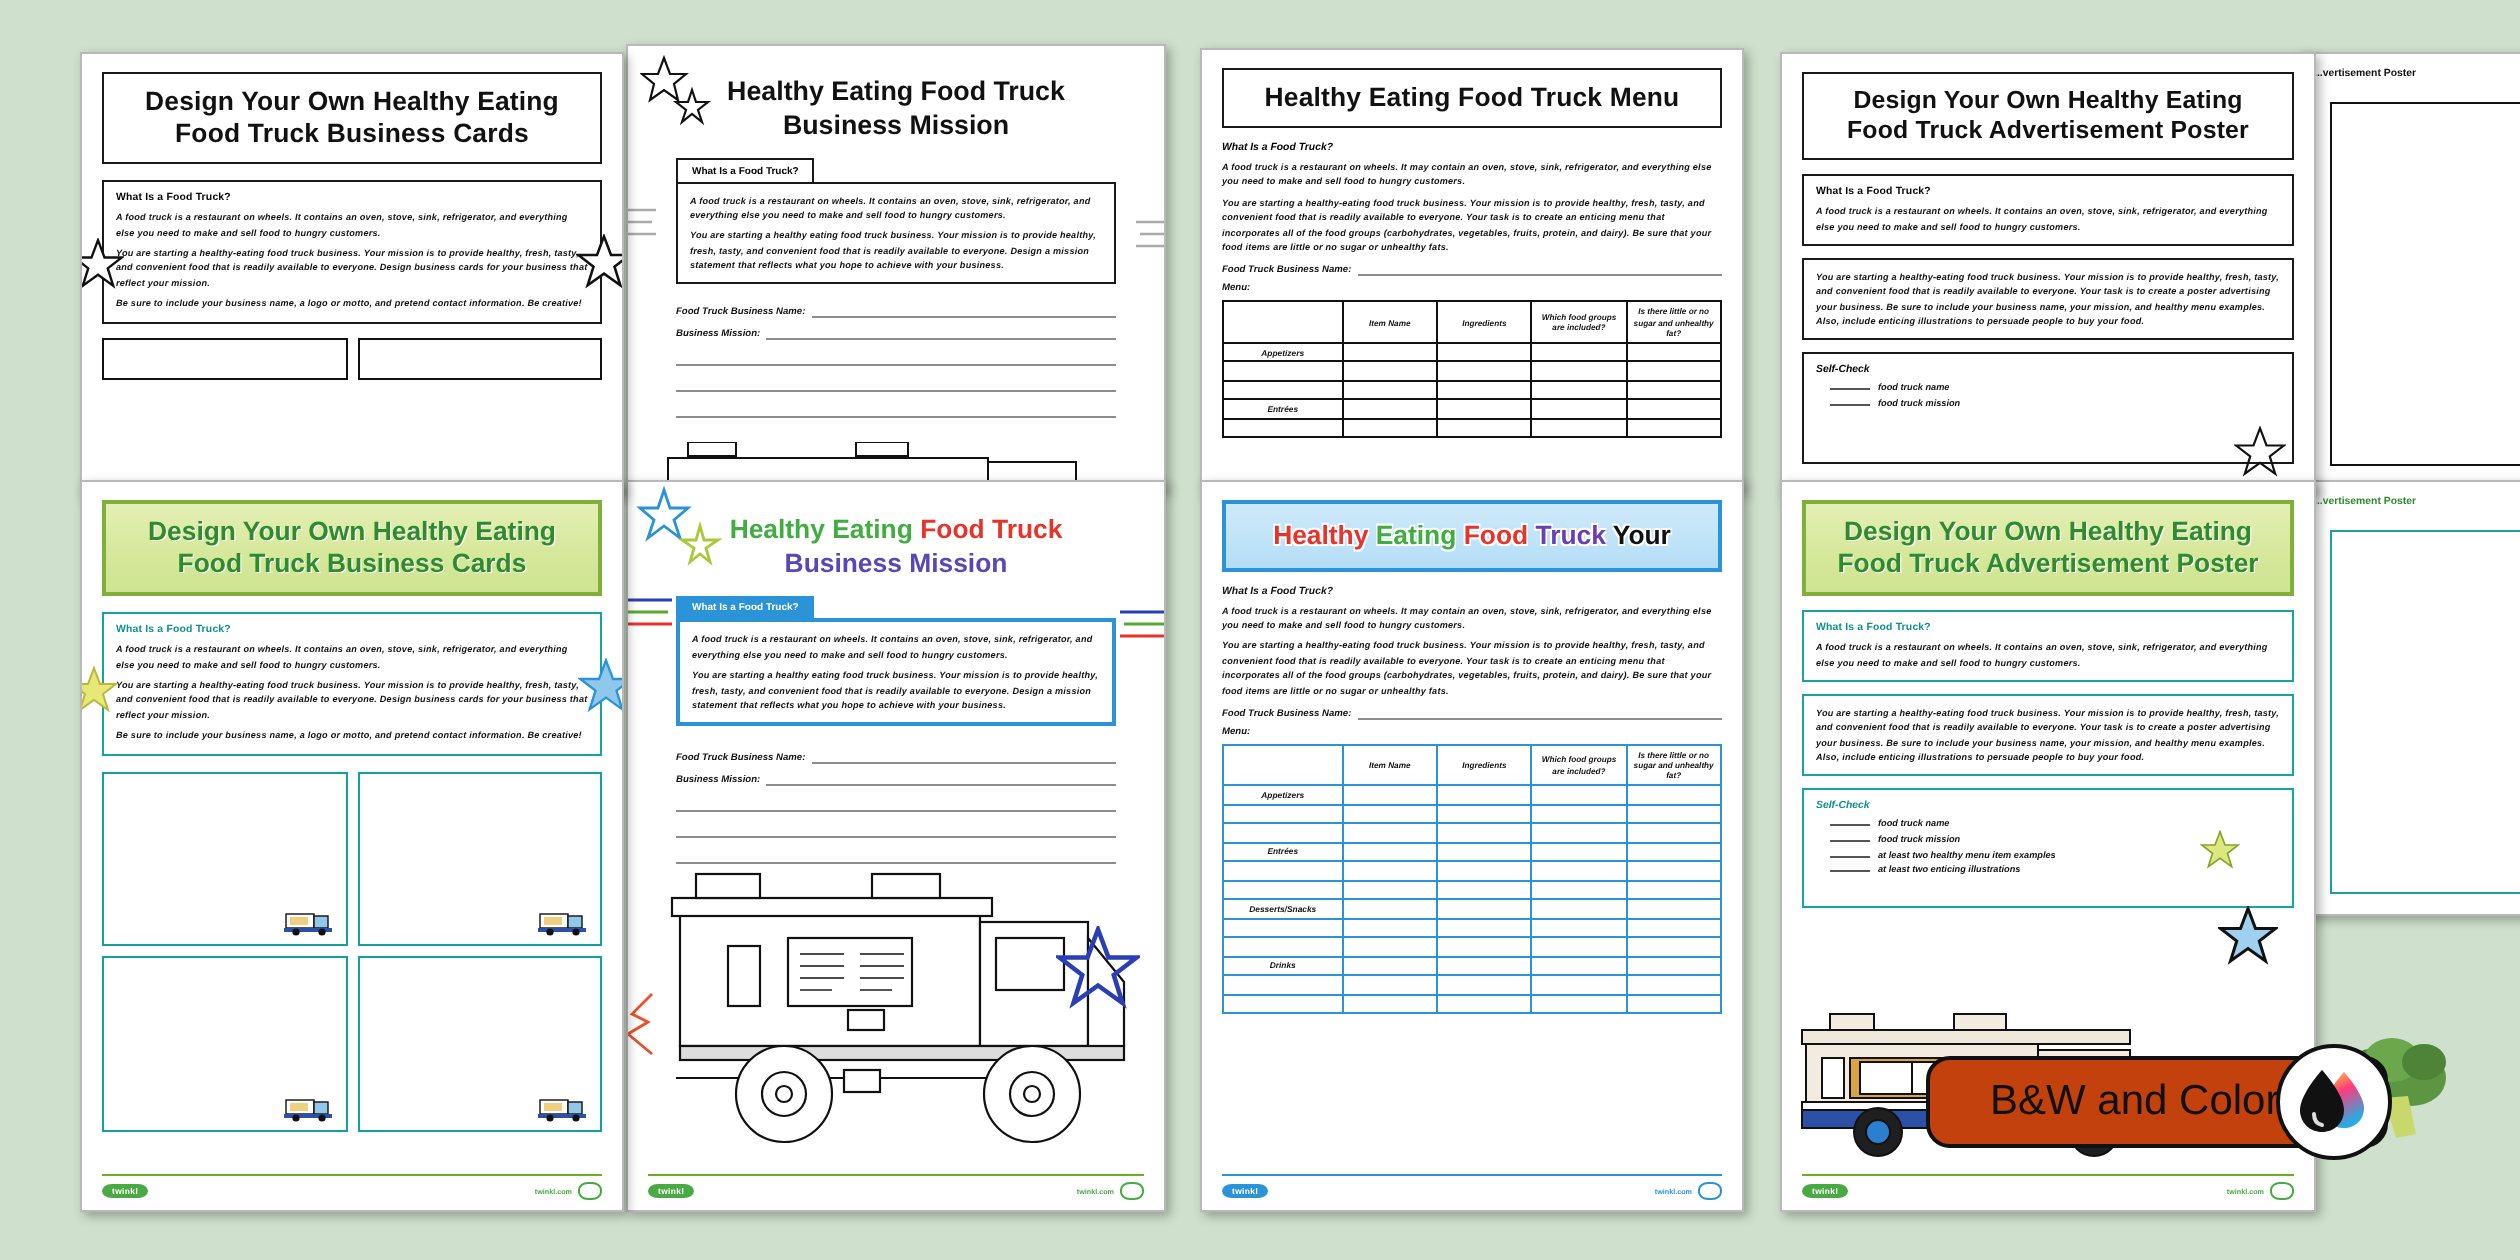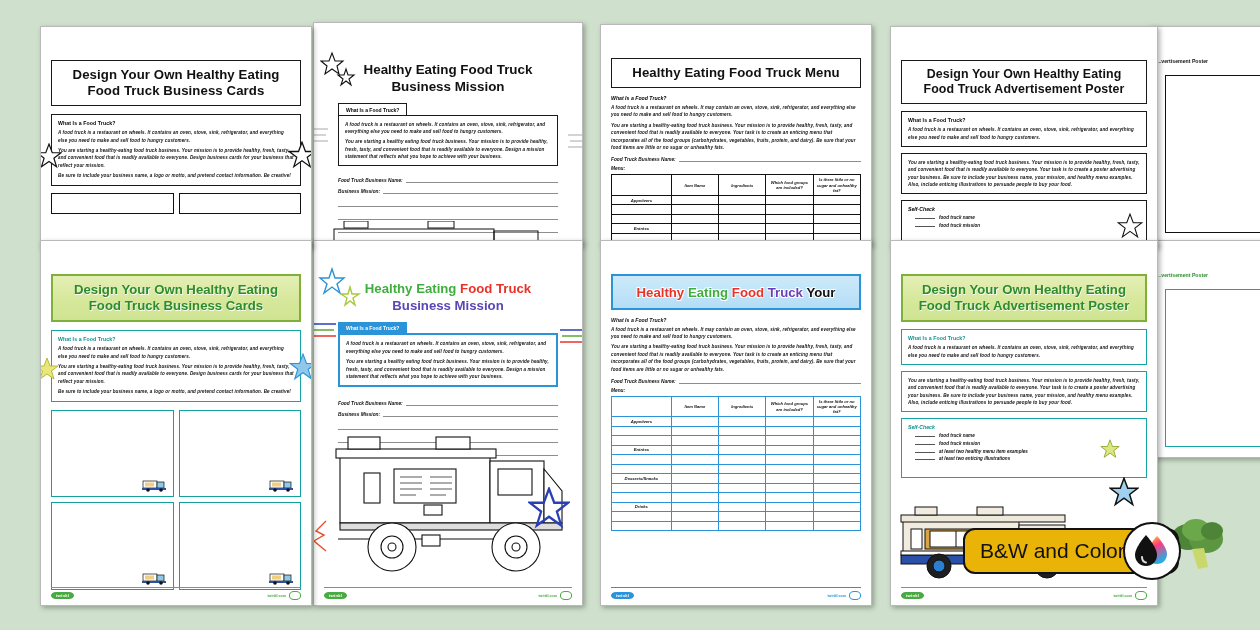--- a/index.html
+++ b/index.html
@@ -13,21 +13,21 @@
   
   .stage { position: absolute; inset: 0; }
 
   .sheet {
     position: absolute;
     background: #ffffff;
     border: 1px solid #b9b9b9;
     box-shadow: 2px 2px 5px rgba(0,0,0,.30);
     overflow: hidden;
   }
-  .sheet .inner { position: absolute; inset: 0; padding: 9px 10px 4px 10px; margin-top: 24px; }
+  .sheet .inner { position: absolute; inset: 0; padding: 9px 10px 4px 10px; }
 
   
   .title-box {
     border: 1.6px solid #1a1a1a;
     text-align: center;
     padding: 6px 4px;
     font-weight: bold;
     letter-spacing: .1px;
     line-height: 1.22;
     color: #111;
@@ -136,23 +136,23 @@
 
   
   .star { position:absolute; pointer-events:none; }
 
   
   .badge {
     position:absolute; left:963px; top:528px;
     display:flex; align-items:center;
   }
   .badge .pill {
-    background:#eab308; border:2.4px solid #111; border-radius:12px;
+    background:#c2410c; border:2.4px solid #111; border-radius:12px;
     height:46px; display:flex; align-items:center;
-    padding:0 52px 0 15px; font-size:21px; color:#111; white-space:nowrap;
+    padding:0 52px 0 30px; font-size:21px; color:#111; white-space:nowrap;
   }
   .badge .circle {
     position:absolute; right:-2px; top:-6px;
     width:58px; height:58px; border-radius:50%;
     background:#fff; border:2.4px solid #111;
     display:flex; align-items:center; justify-content:center;
   }
 </style>
 </head>
 <body>

